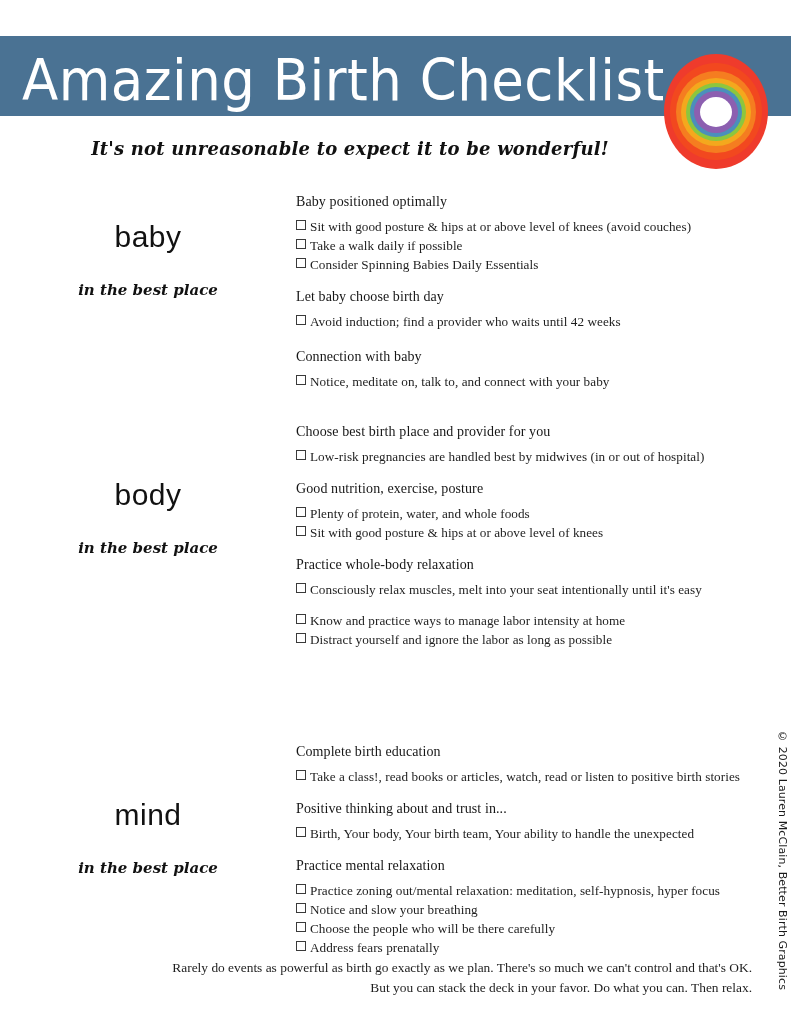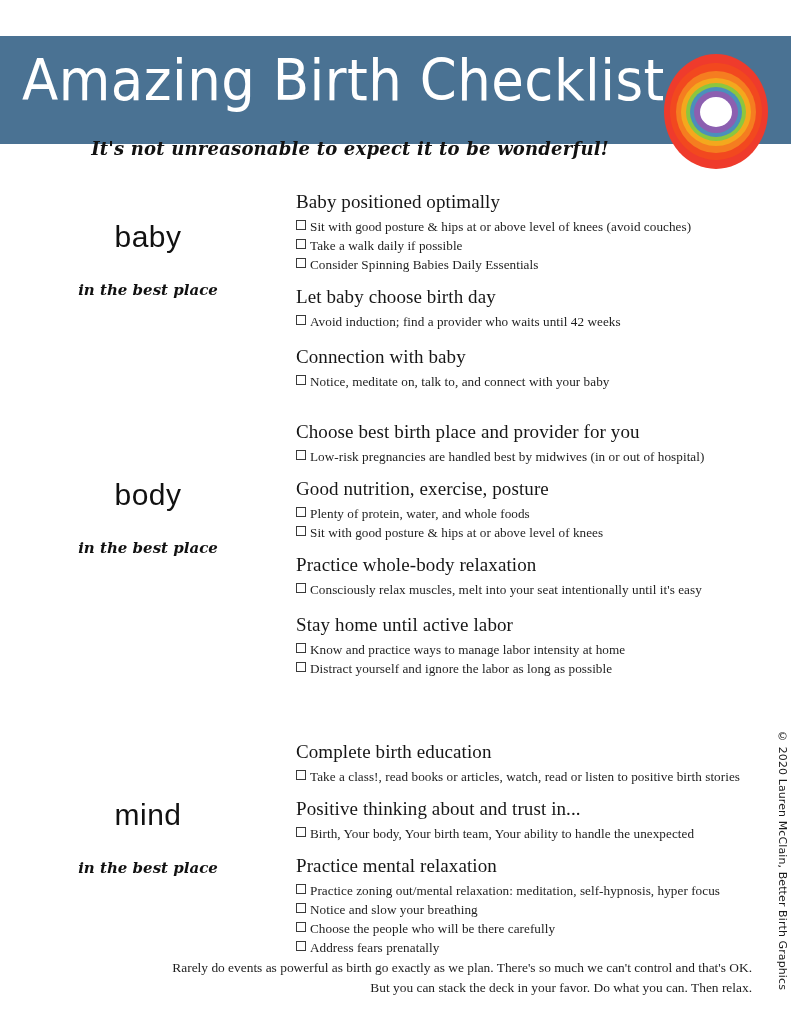--- a/index.html
+++ b/index.html
@@ -22,21 +22,21 @@
     inset: 0;
     background: #ffffff;
   }
 
   
   .banner {
     position: absolute;
     left: 0;
     top: 36px;
     width: 791px;
-    height: 108px;
+    height: 80px;
     background: #4a7293;
   }
   .banner-title {
     position: absolute;
     left: 22px;
     top: 5px;
     font-family: "DejaVu Sans", sans-serif;
     font-weight: 400;
     font-size: 57px;
     line-height: 78px;
@@ -129,21 +129,21 @@
 
   .sec-content {
     flex: 1 1 auto;
     padding-top: 0;
   }
 
   .group { margin-bottom: 2px; }
 
   .group-title {
     font-family: "Liberation Serif", serif;
-    font-size: 19px;
+    font-size: 14px;
     line-height: 28px;
     font-weight: 400;
     color: #161616;
     margin: 0 0 1px 0;
     letter-spacing: 0.1px;
   }
 
   .item {
     font-family: "Liberation Serif", serif;
     font-size: 13.2px;
@@ -270,21 +270,20 @@
         <div class="gap-sm"></div>
 
         <div class="group">
           <div class="group-title">Practice whole-body relaxation</div>
           <div class="item"><span class="cbx"></span><span>Consciously relax muscles, melt into your seat intentionally until it's easy</span></div>
         </div>
 
         <div class="gap-md"></div>
 
         <div class="group">
-          <div class="group-title">Stay home until active labor</div>
           <div class="item"><span class="cbx"></span><span>Know and practice ways to manage labor intensity at home</span></div>
           <div class="item"><span class="cbx"></span><span>Distract yourself and ignore the labor as long as possible</span></div>
         </div>
 
       </div>
     </div>
   </div>
 
   <div class="section sec-mind">
     <div class="sec-inner">

